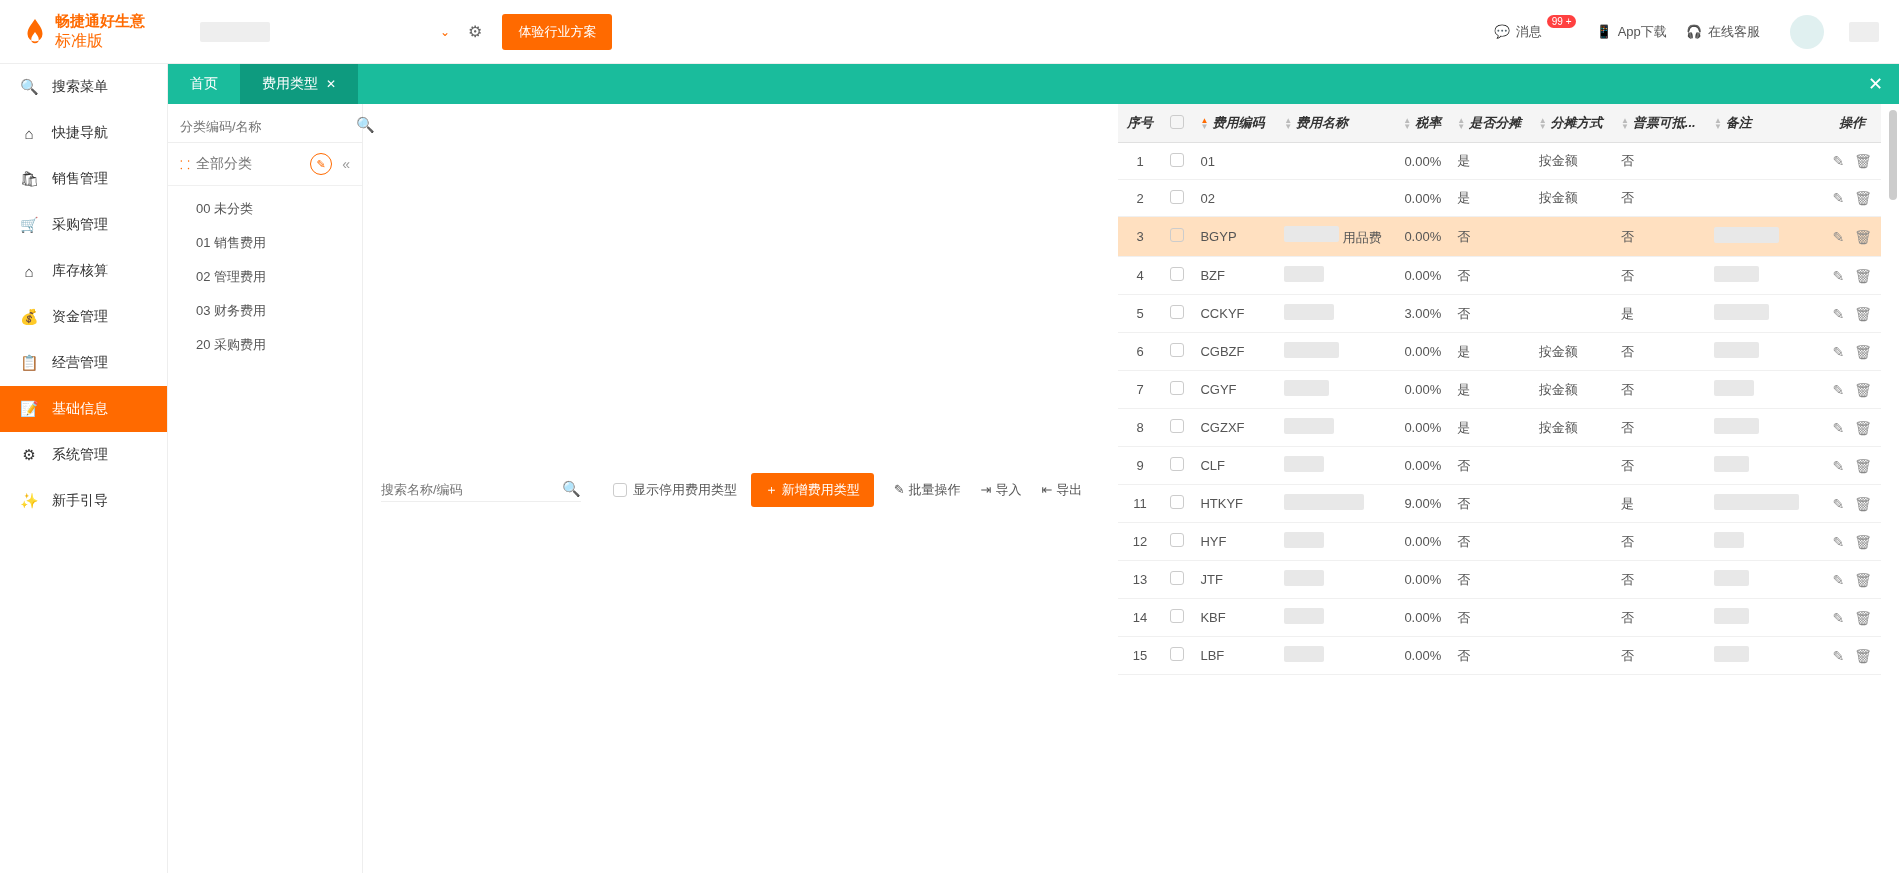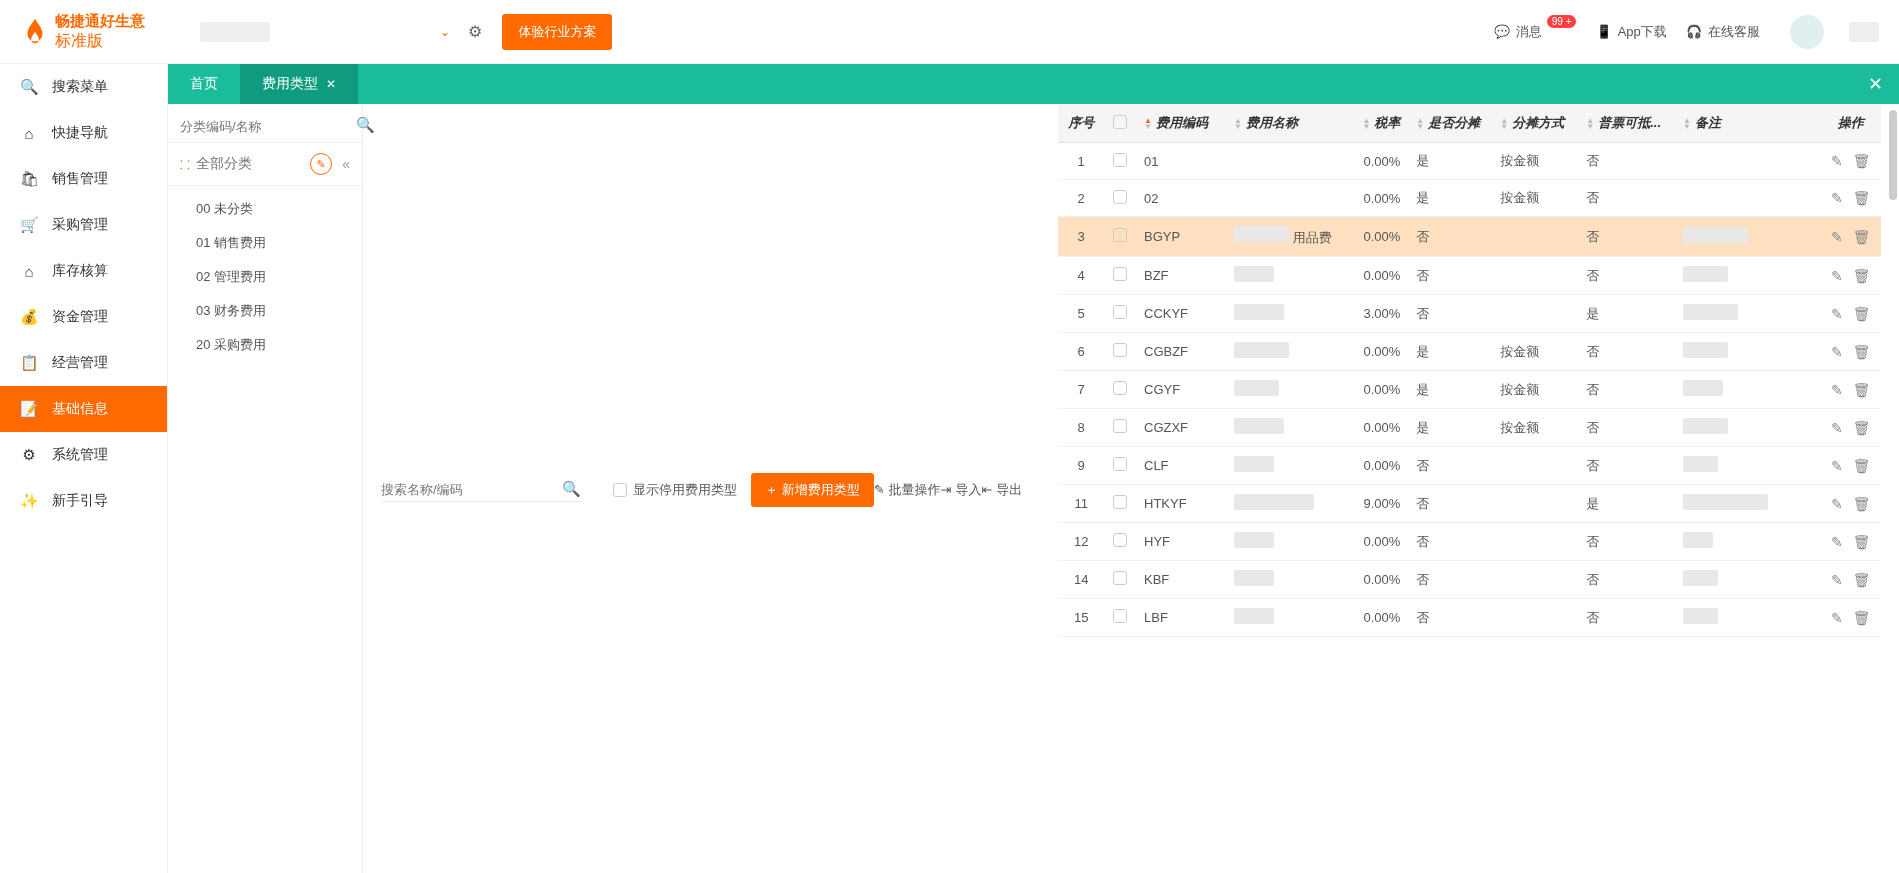--- a/index.html
+++ b/index.html
@@ -55,21 +55,21 @@
 .tree-items { padding: 6px 0; }
 .tree-item { padding: 8px 12px 8px 28px; cursor: pointer; font-size: 13px; color: #555; }
 
 
 .table-panel { flex: 1; display: flex; flex-direction: row; overflow: hidden; }
 .table-toolbar { display: flex; align-items: center; padding: 12px 18px 10px; gap: 14px; }
 .search-wrap { display: flex; align-items: center; width: 200px; border-bottom: 1px solid #eee; }
 .search-input { border: none; outline: none; flex: 1; font-size: 13px; padding: 4px 0; }
 .search-icon { color: #ff6a00; font-size: 15px; }
 .checkbox-label { display: flex; align-items: center; gap: 6px; color: #555; font-size: 13px; margin-left: 18px; }
-.toolbar-right { margin-left: auto; display: flex; align-items: center; }
+.toolbar-right { margin-left: auto; display: flex; align-items: center; gap: 20px; }
 .add-btn { background: #ff6a00; color: #fff; border: none; padding: 8px 14px; border-radius: 3px; cursor: pointer; font-size: 13px; }
 .tool-link { color: #555; cursor: pointer; display: flex; align-items: center; gap: 4px; font-size: 13px; }
 
 
 .table-wrap { flex: 1; overflow: auto; padding: 0 18px; position: relative; }
 table { width: 100%; border-collapse: collapse; }
 th { background: #f5f5f5; padding: 10px 8px; text-align: left; font-weight: bold; border-bottom: 1px solid #e0e0e0; font-size: 13px; color: #333; white-space: nowrap; font-style: italic; }
 td { padding: 9px 8px; border-bottom: 1px solid #f0f0f0; font-size: 13px; color: #555; white-space: nowrap; }
 tr.selected td { background: #ffe0c0; }
 .sort-icons { display: inline-flex; flex-direction: column; margin-right: 4px; line-height: 6px; font-size: 8px; color: #bbb; vertical-align: middle; }
@@ -451,20 +451,37 @@
     <td class="col-deduct">否</td>
     <td class="col-remark"><span class="cell-blur" style="width:30px"></span></td>
     <td class="col-ops">
                       <div class="op-icons">
                         <span class="op-icon">✎</span>
                         <span class="op-icon">🗑</span>
                       </div>
                     </td>
   </tr>
                   <tr>
+    <td class="col-seq">13</td>
+    <td class="col-chk"><span class="row-chk"></span></td>
+    <td class="col-code">JTF</td>
+    <td class="col-name"><span class="cell-blur" style="width:40px"></span></td>
+    <td class="col-tax">0.00%</td>
+    <td class="col-alloc">否</td>
+    <td class="col-method"></td>
+    <td class="col-deduct">否</td>
+    <td class="col-remark"><span class="cell-blur" style="width:35px"></span></td>
+    <td class="col-ops">
+                      <div class="op-icons">
+                        <span class="op-icon">✎</span>
+                        <span class="op-icon">🗑</span>
+                      </div>
+                    </td>
+  </tr>
+                  <tr>
     <td class="col-seq">14</td>
     <td class="col-chk"><span class="row-chk"></span></td>
     <td class="col-code">KBF</td>
     <td class="col-name"><span class="cell-blur" style="width:40px"></span></td>
     <td class="col-tax">0.00%</td>
     <td class="col-alloc">否</td>
     <td class="col-method"></td>
     <td class="col-deduct">否</td>
     <td class="col-remark"><span class="cell-blur" style="width:35px"></span></td>
     <td class="col-ops">

